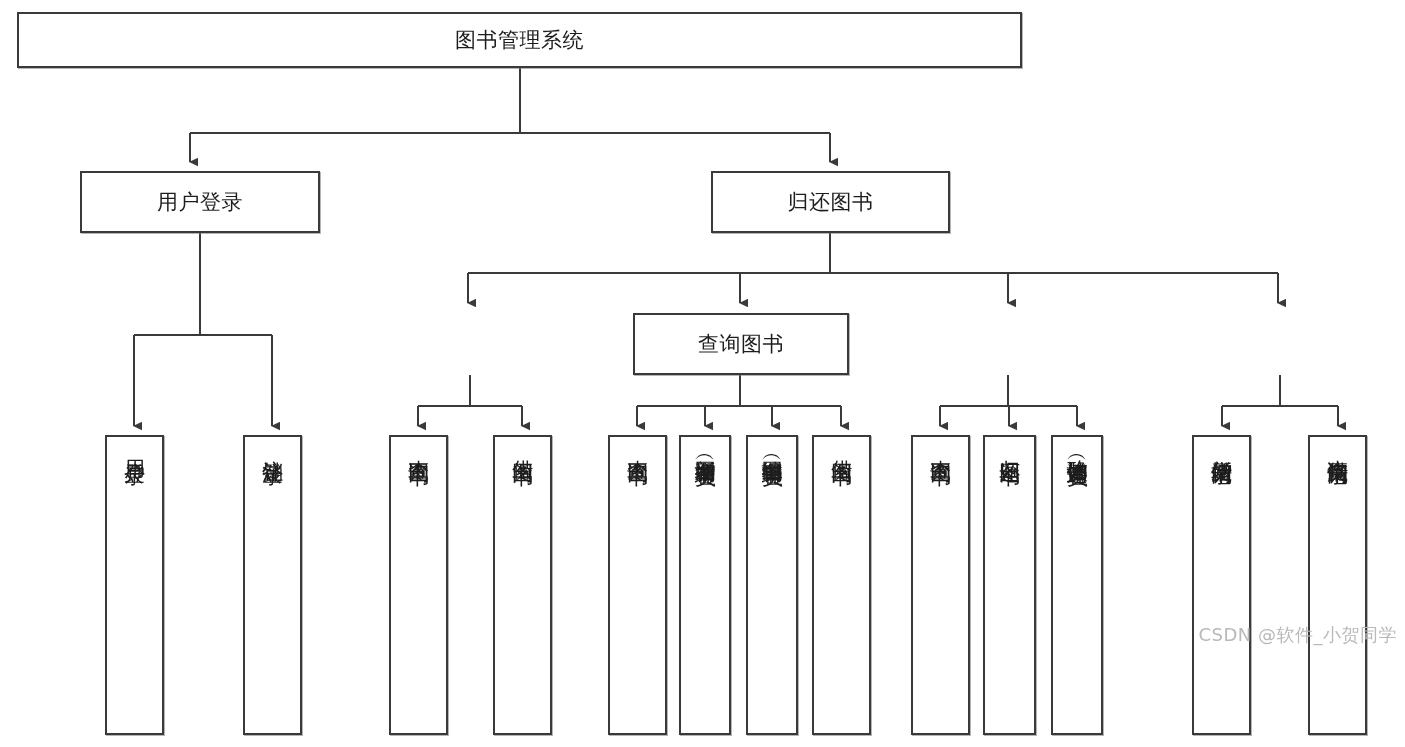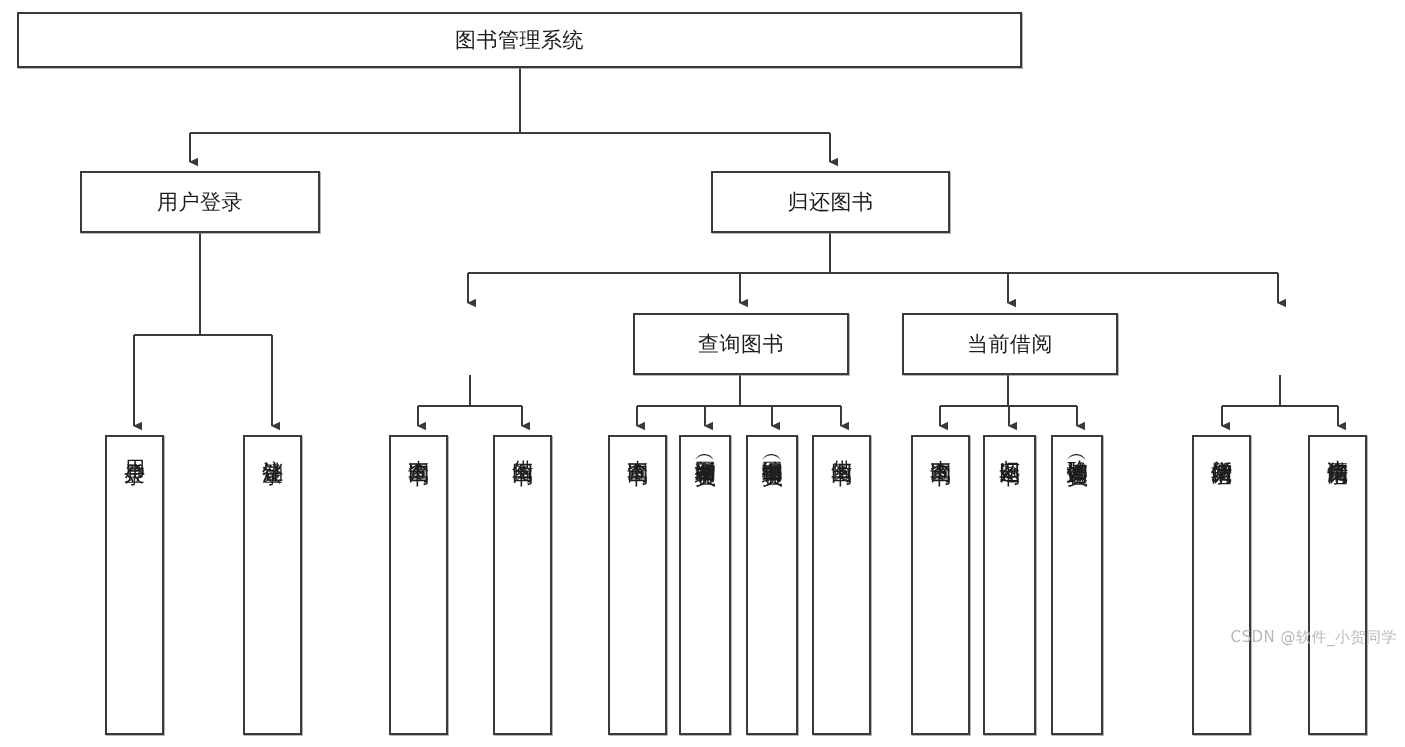--- a/index.html
+++ b/index.html
@@ -66,21 +66,21 @@
     white-space: nowrap;
     max-height: 100%;
   }
   .node.vertical.tall .node-label {
     letter-spacing: 1px;
   }
   #watermark {
     position: absolute;
     right: 8px;
     bottom: 6px;
-    font-size: 15px;
+    font-size: 18px;
     color: #b9b9b9;
     letter-spacing: 0.5px;
     white-space: nowrap;
     user-select: none;
   }
 </style>
 </head>
 <body>
 
 <div id="diagram-root">
@@ -142,23 +142,20 @@
   <div class="node horizontal" style="left:80px; top:171px; width:240px; height:62px;">
     <span class="node-label">用户登录</span>
   </div>
   <div class="node horizontal" style="left:711px; top:171px; width:239px; height:62px;">
     <span class="node-label">归还图书</span>
   </div>
 
   <div class="node horizontal" style="left:633px; top:313px; width:216px; height:62px;">
     <span class="node-label">查询图书</span>
   </div>
-  <div class="node horizontal" style="left:902px; top:313px; width:216px; height:62px;">
-    <span class="node-label">当前借阅</span>
-  </div>
 
   <div class="node vertical" style="left:105px; top:435px; width:59px; height:300px;">
     <span class="node-label">用户登录</span>
   </div>
   <div class="node vertical" style="left:243px; top:435px; width:59px; height:300px;">
     <span class="node-label">注销登录</span>
   </div>
 
   <div class="node vertical" style="left:389px; top:435px; width:59px; height:300px;">
     <span class="node-label">查询图书</span>

